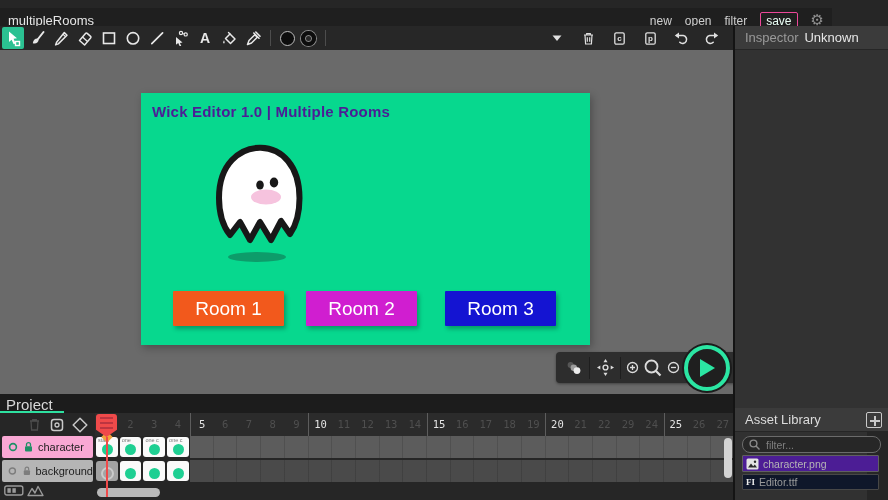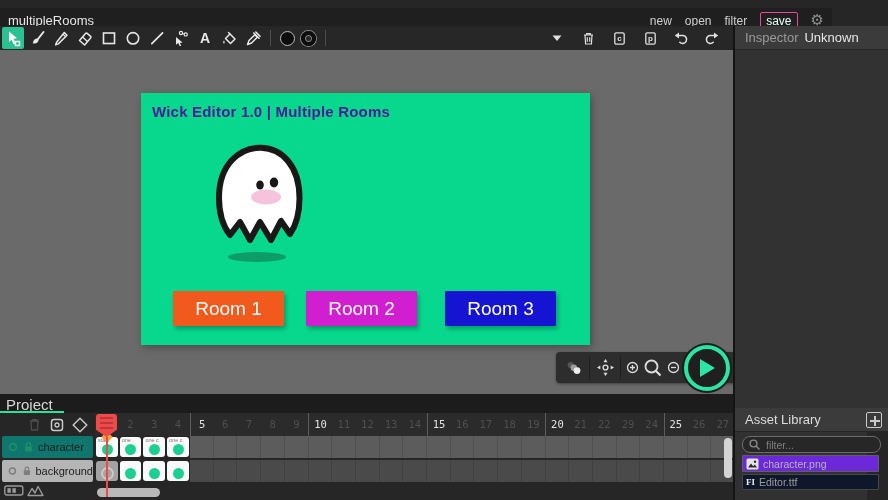--- a/index.html
+++ b/index.html
@@ -40,21 +40,21 @@
   #asset-title{color:#dcdcdc;font-size:13px;margin-left:10px;}
   #asset-add{margin-left:auto;margin-right:6px;width:16px;height:16px;border:1px solid #c9c9c9;border-radius:2px;position:relative;}
   #asset-add:before,#asset-add:after{content:"";position:absolute;background:#c9c9c9;}
   #asset-add:before{left:7px;top:3px;width:2px;height:10px;}
   #asset-add:after{left:3px;top:7px;width:10px;height:2px;}
   #asset-body{left:735px;top:432px;width:132px;height:68px;background:#313131;}
   #filter-box{position:absolute;left:7px;top:4px;width:137px;height:15px;border:1px solid #6b6b6b;border-radius:8px;background:#272727;display:flex;align-items:center;}
   #filter-input{background:transparent;border:none;outline:none;color:#bdbdbd;font-size:10.5px;width:100px;font-family:"Liberation Sans",sans-serif;}
   #filter-input::placeholder{color:#7f7f7f;}
   .asset-row{position:absolute;left:7px;width:137px;height:16px;display:flex;align-items:center;gap:4px;border-radius:1px;box-sizing:border-box;}
-  #asset-row-0{top:23px;background:#6d28d9;border:1px solid #606060;height:17px;}
+  #asset-row-0{top:23px;background:#4c1d95;border:1px solid #606060;height:17px;}
   #asset-row-1{top:42px;background:#0f172a;border:1px solid #474747;}
   .asset-name{color:#b5b5b5;font-size:10.5px;white-space:nowrap;}
   #asset-row-1 .asset-name{color:#9a9a9a;}
   .font-icon{color:#ececec;font-weight:bold;font-size:9px;font-family:"Liberation Serif",serif;margin-left:3px;}
 
   
   #canvas{left:0;top:50px;width:733px;height:344px;background:#6a6a6a;overflow:hidden;}
   #stage{left:141px;top:43px;width:449px;height:252px;box-shadow:2px 3px 8px rgba(0,0,0,.28);}
   #stage-title{left:11px;top:10px;color:#4c1d95;font-size:15px;font-weight:bold;letter-spacing:.2px;}
   #ghost{left:63px;top:44px;}
@@ -75,21 +75,21 @@
   #timeline{left:0;top:394px;width:733px;height:106px;background:#262626;overflow:hidden;}
   #tabbar{left:0;top:0;width:733px;height:19px;background:#1c1c1c;}
   #tab-project{left:6px;top:2px;color:#d8d8d8;font-size:15px;}
   #tab-underline{left:0;top:17px;width:64px;height:2px;background:#2ee0a0;}
   #layers-header{left:0;top:19px;width:95px;height:23px;display:flex;align-items:center;justify-content:flex-end;gap:6px;padding-right:6px;box-sizing:border-box;}
   #frame-numbers{left:95px;top:19px;width:638px;height:23px;background:#2b2b2b;display:flex;}
   .fnum{width:23.7px;flex:0 0 auto;text-align:center;line-height:23px;font-family:"DejaVu Sans Mono",monospace;
         font-size:10.5px;color:#4f4f4f;box-sizing:border-box;}
   .fnum.bold{color:#e4e4e4;border-left:1px solid #5d5d5d;}
   .layer-label{left:2px;width:91px;height:22px;border-radius:2px;display:flex;align-items:center;gap:4px;box-sizing:border-box;padding-left:5px;}
-  #layer-0{top:42px;background:#0f766e;}
+  #layer-0{top:42px;background:#f9a8d4;}
   #layer-1{top:66px;background:#b5b5b5;}
   .layer-name{color:#1d1d1d;font-size:11px;}
   .layer-strip{left:95px;width:638px;height:22px;background:#262626;}
   #strip-0{top:42px;} #strip-1{top:66px;}
   .strip-empty{position:absolute;left:94.8px;top:0;width:543px;height:22px;
      background-image:repeating-linear-gradient(to right,transparent 0px,transparent 22.7px,rgba(0,0,0,.13) 22.7px,rgba(0,0,0,.13) 23.7px);}
   #strip-0 .strip-empty{background-color:#5c5c5c;}
   #strip-1 .strip-empty{background-color:#4a4a4a;}
   .kf{position:absolute;top:1px;width:21.7px;height:20px;background:#fafafa;border-radius:3px;}
   .kf.hollow{background:#a3a3a3;}

